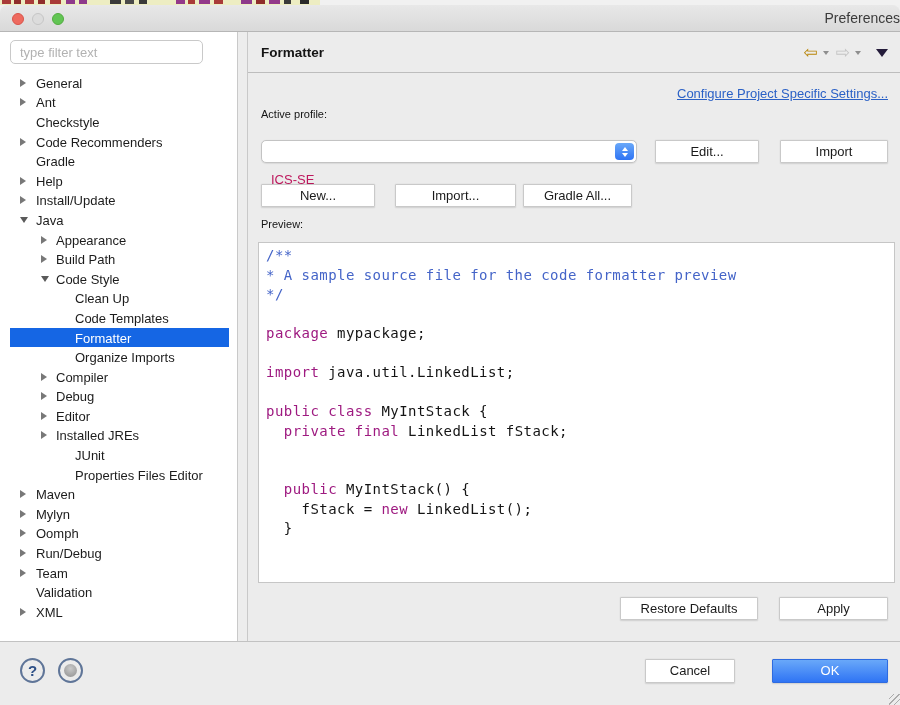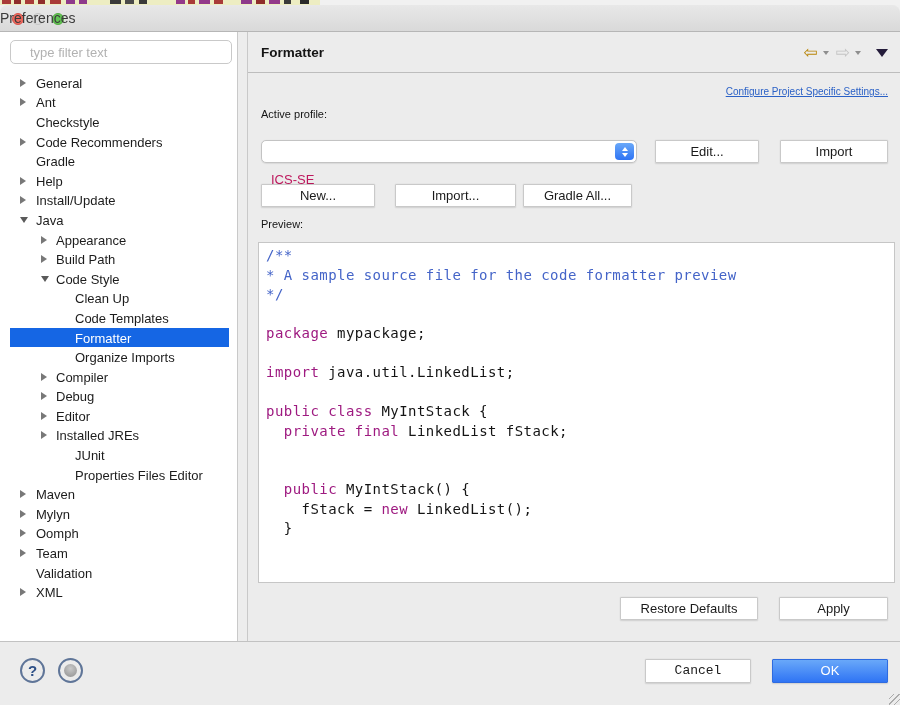--- a/index.html
+++ b/index.html
@@ -13,32 +13,32 @@
   .artifact i { position:absolute; top:0; height:4px; display:block; }
 
   
   .window { position:absolute; top:5px; left:0; width:900px; height:700px;
     border-radius:8px 8px 0 0; overflow:hidden; background:#ECECEC;
     display:flex; flex-direction:column; }
 
   .titlebar { position:relative; height:27px; flex:0 0 27px;
     background:linear-gradient(#E8E8E8,#D9D9D9); border-bottom:1px solid #B6B6B6; }
   .titlebar .title { position:absolute; left:0; right:0; top:0; height:27px;
-    text-align:left; line-height:27px; font-size:14px; color:#3B3B3B; }
+    text-align:right; line-height:27px; font-size:14px; color:#3B3B3B; }
   .tl { position:absolute; top:7.5px; width:12px; height:12px; border-radius:50%; }
   .tl.red   { left:12px; background:#EE6A5F; border:1px solid #D8544A; }
   .tl.gray  { left:32px; background:#DCDCDC; border:1px solid #C5C5C5; }
   .tl.green { left:52px; background:#62C554; border:1px solid #54AB41; }
 
   .main { flex:1 1 auto; display:flex; min-height:0; }
 
   
   .sidebar { position:relative; flex:0 0 238px; background:#FFFFFF; border-right:1px solid #C9C9C9; }
-  .sidebar .filter { position:absolute; left:10px; top:8px; width:222px; height:24px;
-    border:1px solid #C9C9C9; border-radius:5px; background:#FFF; padding:0 19px;
+  .sidebar .filter { position:absolute; left:10px; top:8px; width:193px; height:24px;
+    border:1px solid #C9C9C9; border-radius:5px; background:#FFF; padding:0 9px;
     font-size:13px; color:#333; outline:none; font-family:"Liberation Sans",sans-serif; }
   .sidebar .filter::placeholder { color:#B2B2B2; }
   .tree { position:absolute; left:0; top:41px; right:0; bottom:0; overflow:hidden; }
   .tree-row { position:relative; height:19.6px; width:219px; margin-left:10px; }
   .tree-row.selected { background:var(--sel,#1566E4); }
   .tree-row.selected .tl-label { color:#FFF; }
   .tw { position:absolute; top:50%; transform:translateY(-50%); width:0; height:0; }
   .tw.collapsed { border-top:4.5px solid transparent; border-bottom:4.5px solid transparent; border-left:6.5px solid #787878; }
   .tw.expanded  { border-left:4.5px solid transparent; border-right:4.5px solid transparent; border-top:6.5px solid #5A5A5A; }
   .tw.lv0 { left:10px; } .tw.lv1 { left:31px; }
@@ -54,21 +54,21 @@
     font-size:13.5px; font-weight:bold; color:#141414; }
   .navicons { position:absolute; right:12px; top:0; height:41px; display:flex; align-items:center; gap:4px; }
   .navarrow { font-size:17px; line-height:1; }
   .navarrow.back { color:#B8860B; }
   .navarrow.fwd  { color:#C4C4C4; }
   .mini-caret { width:0; height:0; border-left:3.5px solid transparent; border-right:3.5px solid transparent;
     border-top:4.5px solid #8E8E8E; margin:0 3px 0 1px; }
   .viewmenu-caret { width:0; height:0; border-left:6px solid transparent; border-right:6px solid transparent;
     border-top:8px solid #241B3A; margin-left:8px; }
 
-  .cfg-link { position:absolute; top:54px; right:12px; font-size:10px;
+  .cfg-link { position:absolute; top:54px; right:12px; font-size:13px;
     color:var(--link,#2B61C6); text-decoration:underline; cursor:pointer; }
   .lbl { position:absolute; font-size:11px; color:#141414; }
 
   .combo { position:absolute; left:13px; top:108px; width:376px; height:23px;
     background:#FFF; border:1px solid #C3C3C3; border-radius:5px;
     box-shadow:0 0.5px 1px rgba(0,0,0,.08); }
   .combo .val { position:absolute; left:9px; top:0; height:31px; line-height:21px; font-size:13px; color:#be185d;margin-top:28px; }
   .combo .cap { position:absolute; right:2px; top:2px; bottom:2px; width:19px; border-radius:4px;
     background:linear-gradient(var(--okblue-l,#69A8F9),var(--okblue-d,#2F74F4));
     display:flex; flex-direction:column; align-items:center; justify-content:center; gap:2px; }
@@ -227,20 +227,24 @@
             <div class="tree-row">
               <span class="tw collapsed lv0"></span>
               <span class="tl-label lv0">Mylyn</span>
             </div>
             <div class="tree-row">
               <span class="tw collapsed lv0"></span>
               <span class="tl-label lv0">Oomph</span>
             </div>
             <div class="tree-row">
               <span class="tw collapsed lv0"></span>
+              <span class="tl-label lv0">Run/Debug</span>
+            </div>
+            <div class="tree-row">
+              <span class="tw collapsed lv0"></span>
               <span class="tl-label lv0">Team</span>
             </div>
             <div class="tree-row">
               <span class="tl-label lv0">Validation</span>
             </div>
             <div class="tree-row">
               <span class="tw collapsed lv0"></span>
               <span class="tl-label lv0">XML</span>
             </div>
           </div>
@@ -303,18 +307,18 @@
       </div>
     </div>
 
     <div class="footer">
       <div class="round-icon help">
         <span>?</span>
       </div>
       <div class="round-icon rec">
         <span class="dot"></span>
       </div>
-      <div class="btn footer-btn" style="left:645px; width:106px;font-family:Liberation Mono, monospace;">Cancel</div>
+      <div class="btn footer-btn" style="left:645px; width:90px;">Cancel</div>
       <div class="btn footer-btn ok" style="left:772px; width:116px;">OK</div>
       <div class="grip"></div>
     </div>
   </div>
 </div>
 
 </body></html>

